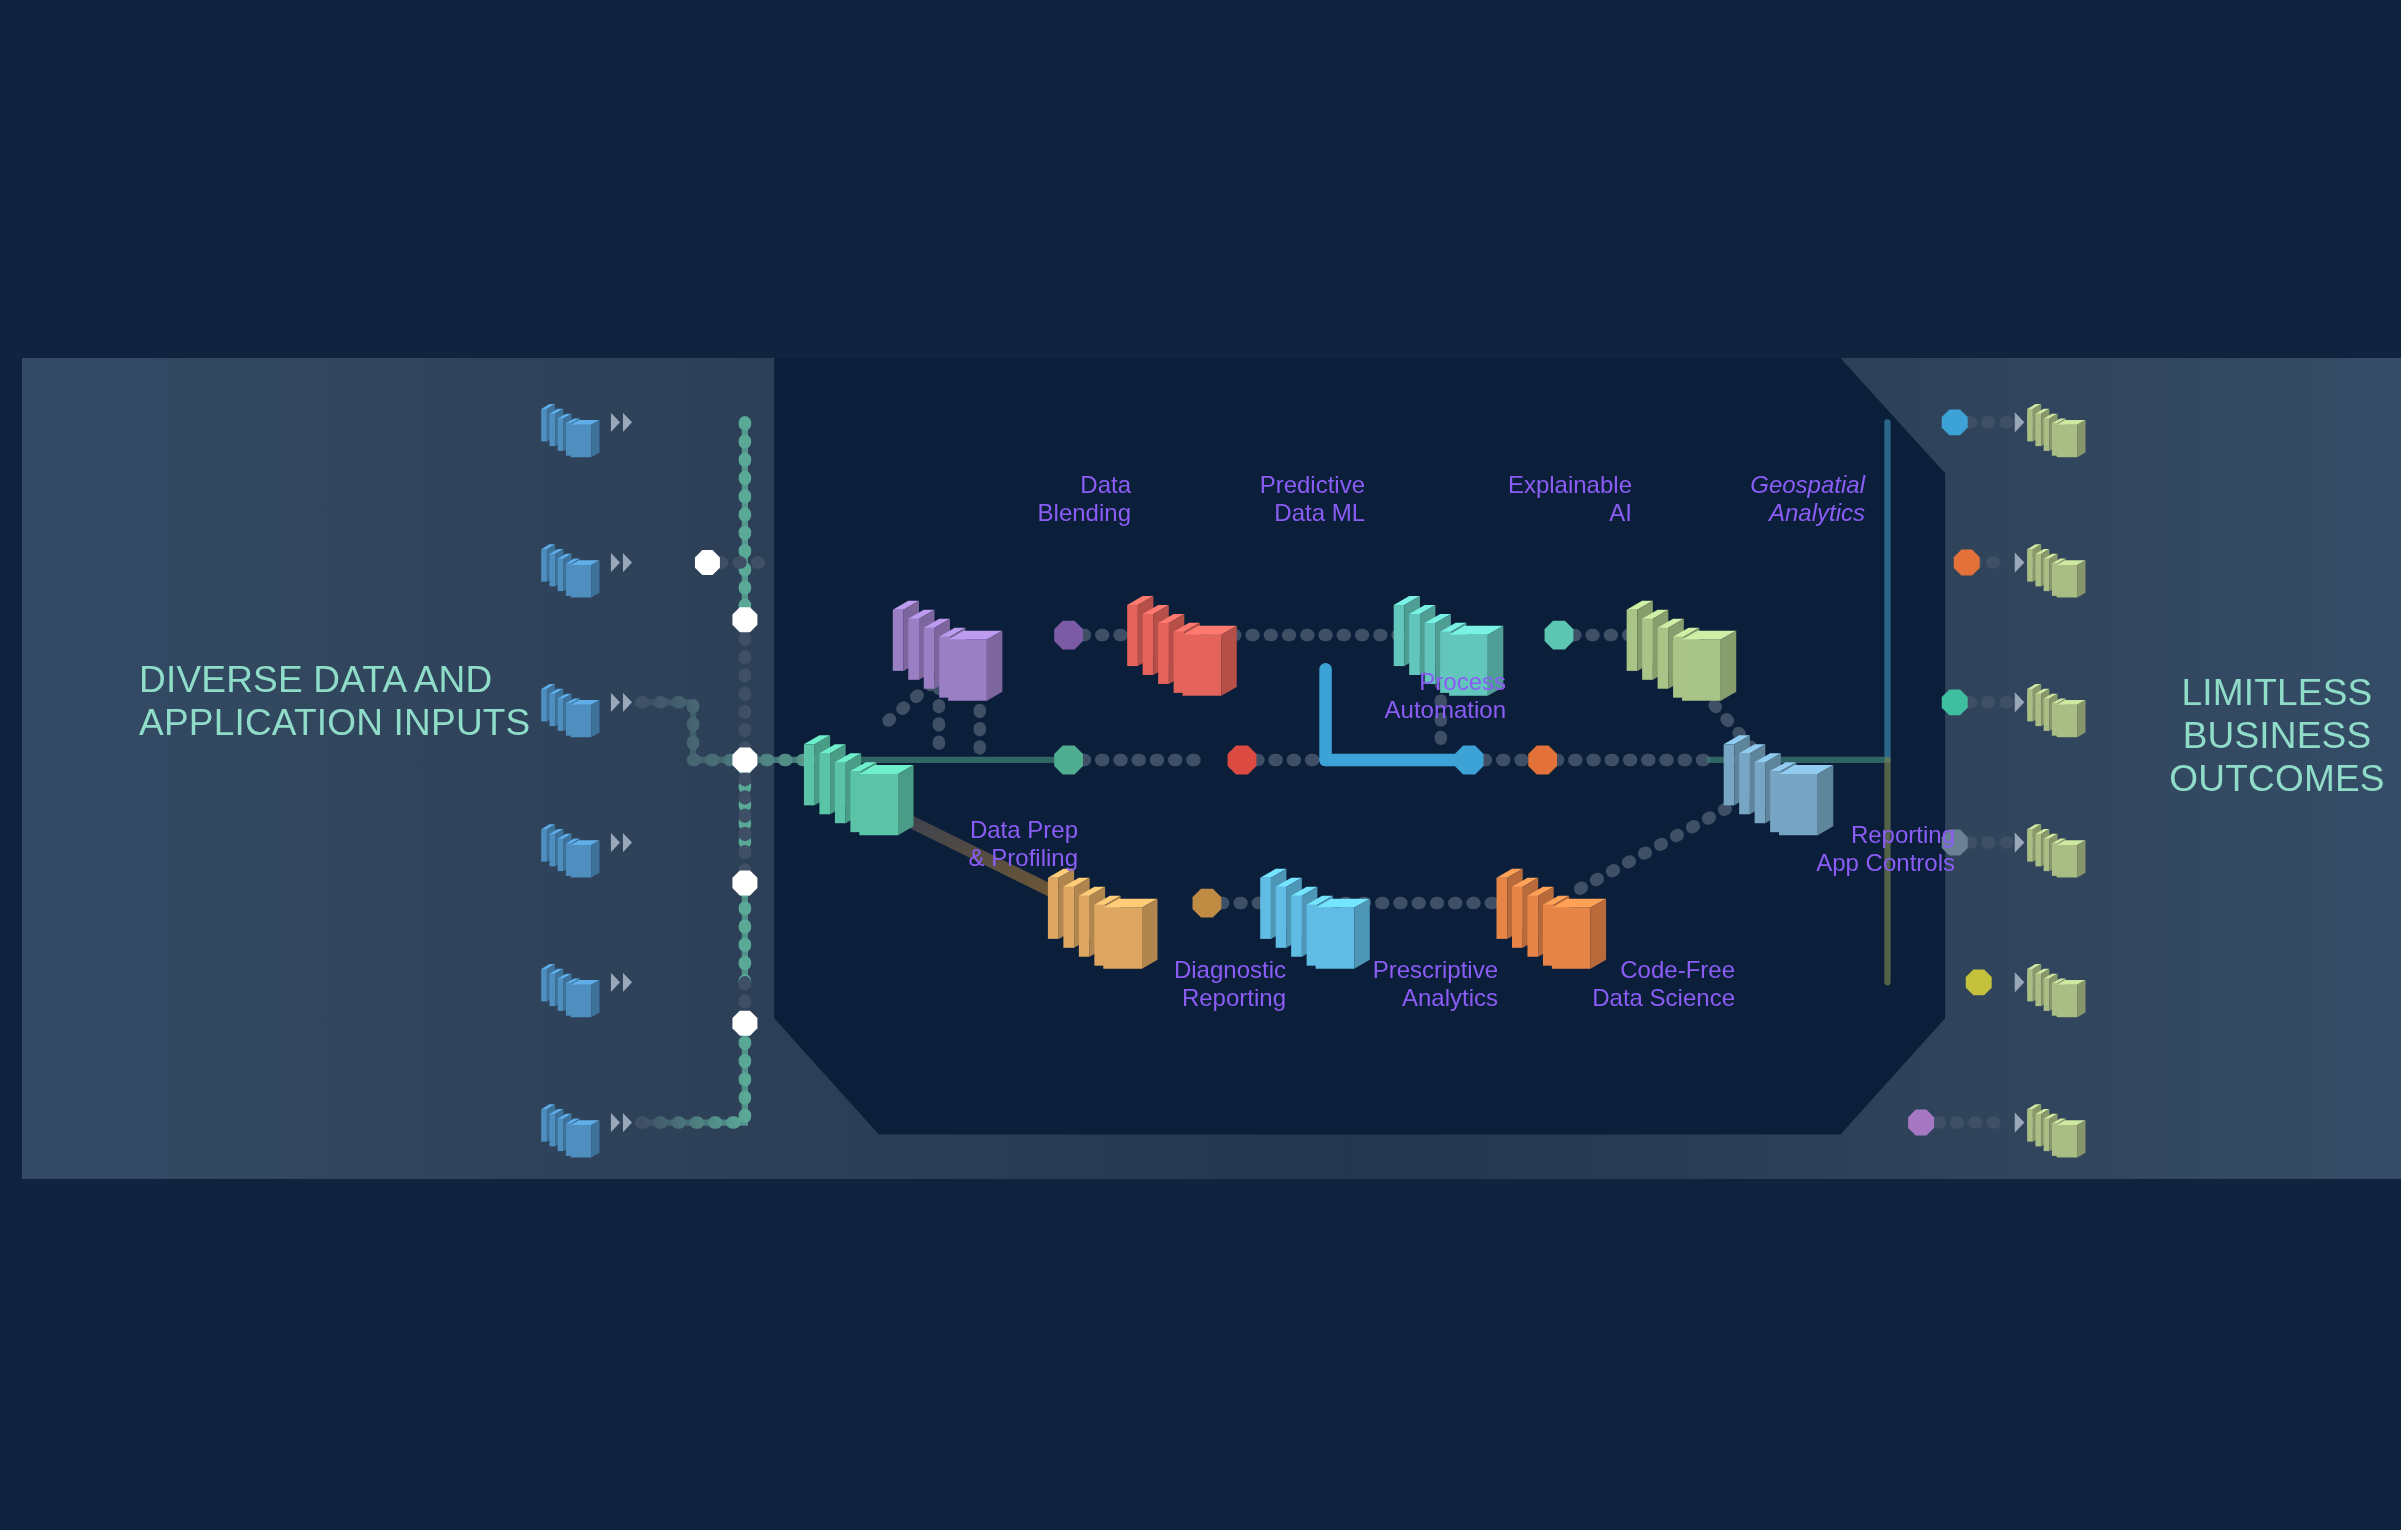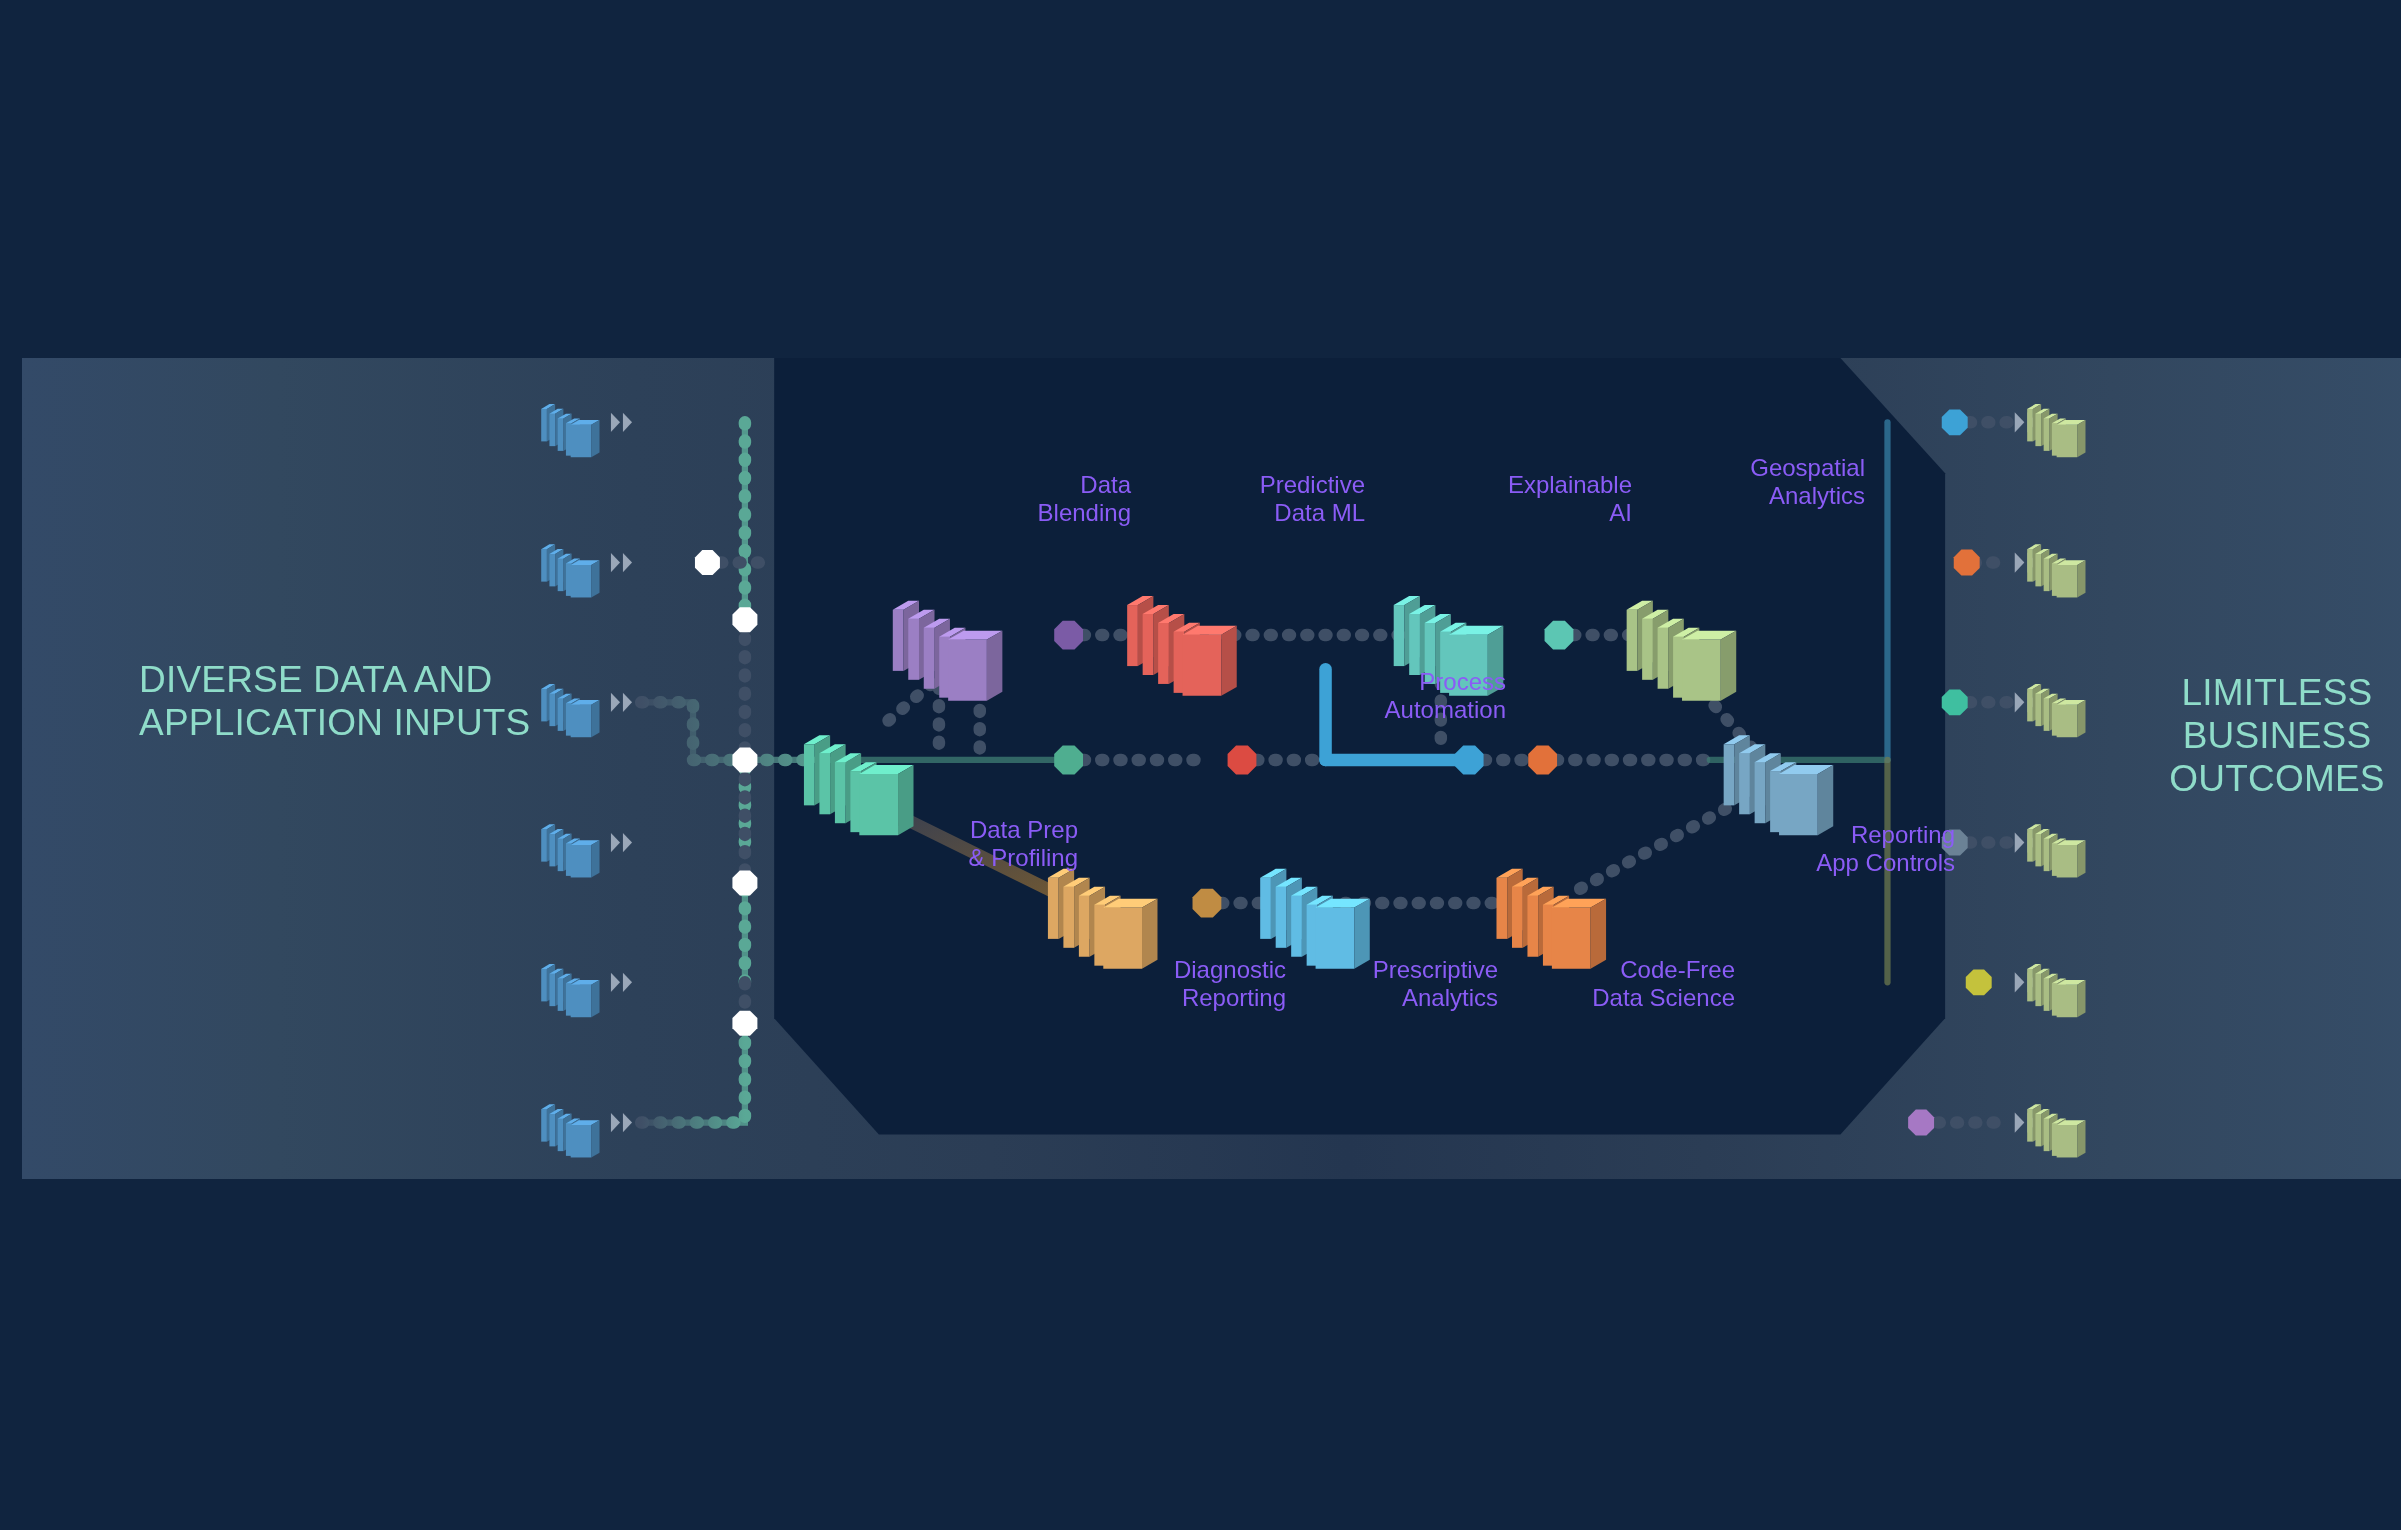--- a/index.html
+++ b/index.html
@@ -678,21 +678,21 @@
 
   <div id="capability-labels">
       <div class="nodelabel" style="left: 694px; top: 816px; width: 384px;">Data Prep
 &amp; Profiling</div>
       <div class="nodelabel" style="left: 747px; top: 471px; width: 384px;">Data
 Blending</div>
       <div class="nodelabel" style="left: 981px; top: 471px; width: 384px;">Predictive
 Data ML</div>
       <div class="nodelabel" style="left: 1248px; top: 471px; width: 384px;">Explainable
 AI</div>
-      <div class="nodelabel" style="left: 1481px; top: 454px; width: 384px;">Geospatial
+      <div class="nodelabel" style="left: 1481px; top: 471px; width: 384px; font-style: italic;">Geospatial
 Analytics</div>
       <div class="nodelabel" style="left: 1571px; top: 821px; width: 384px;">Reporting
 App Controls</div>
       <div class="nodelabel" style="left: 902px; top: 956px; width: 384px;">Diagnostic
 Reporting</div>
       <div class="nodelabel" style="left: 1114px; top: 956px; width: 384px;">Prescriptive
 Analytics</div>
       <div class="nodelabel" style="left: 1351px; top: 956px; width: 384px;">Code-Free
 Data Science</div>
       <div class="nodelabel" style="left: 1122px; top: 668px; width: 384px;">Process

